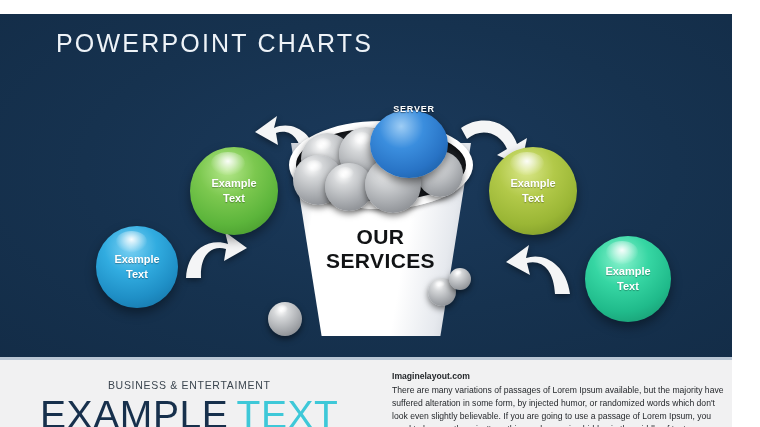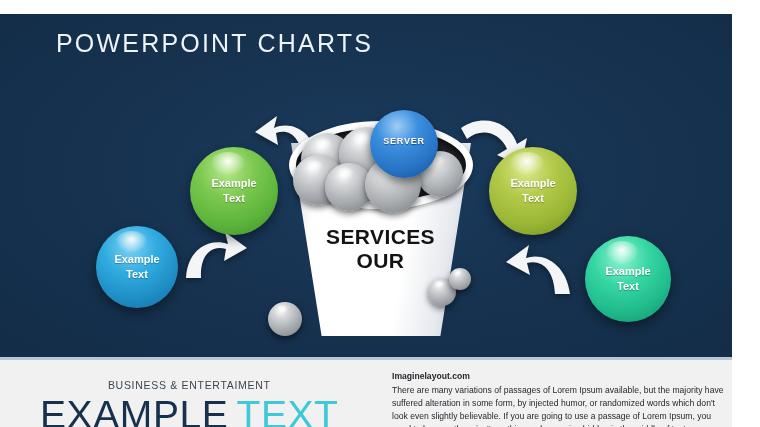--- a/index.html
+++ b/index.html
@@ -150,22 +150,23 @@
   }
 
   
   #ball-server {
     position: absolute;
     left: 87px; top: -11px;
     width: 68px; height: 68px;
     border-radius: 50%;
     background: radial-gradient(circle at 40% 24%, #9ecdf5 0%, #3b8ede 32%, #2873c5 66%, #15528f 100%);
     box-shadow: 0 4px 9px rgba(0,0,0,.5);
-    display: flex; align-items: center; justify-content: center;
+    display: flex; align-items: flex-start; justify-content: center;
     z-index: 6;
+    padding-left: 10px;
   }
   #ball-server .lbl {
     color: #ffffff;
     font-weight: bold;
     font-size: 9px;
     letter-spacing: .8px;
     text-shadow: 0 1px 1px rgba(0,0,0,.45);
     margin-top: -6px;
   }
 
@@ -254,22 +255,22 @@
     <div class="ball-gray sheen" style="left:42px;  top:42px; width:48px; height:48px; z-index:5;"></div>
     <div class="ball-gray sheen" style="left:82px;  top:36px; width:56px; height:56px; z-index:5;"></div>
 
     <div id="ball-server">
       <span class="lbl">SERVER</span>
     </div>
 
     <div class="cup-rim"></div>
 
     <div class="cup-label">
+      <div>OUR</div>
       <div>SERVICES</div>
-      <div>OUR</div>
     </div>
   </div>
 
   <div class="ball-gray sheen loose" style="left:268px; top:288px; width:34px; height:34px;"></div>
   <div class="ball-gray sheen loose" style="left:428px; top:264px; width:28px; height:28px;"></div>
   <div class="ball-gray sheen loose" style="left:449px; top:254px; width:22px; height:22px;"></div>
 
   <div class="node" id="node-blue">
     <span class="gloss"></span>
     <span class="lbl">Example</span>

